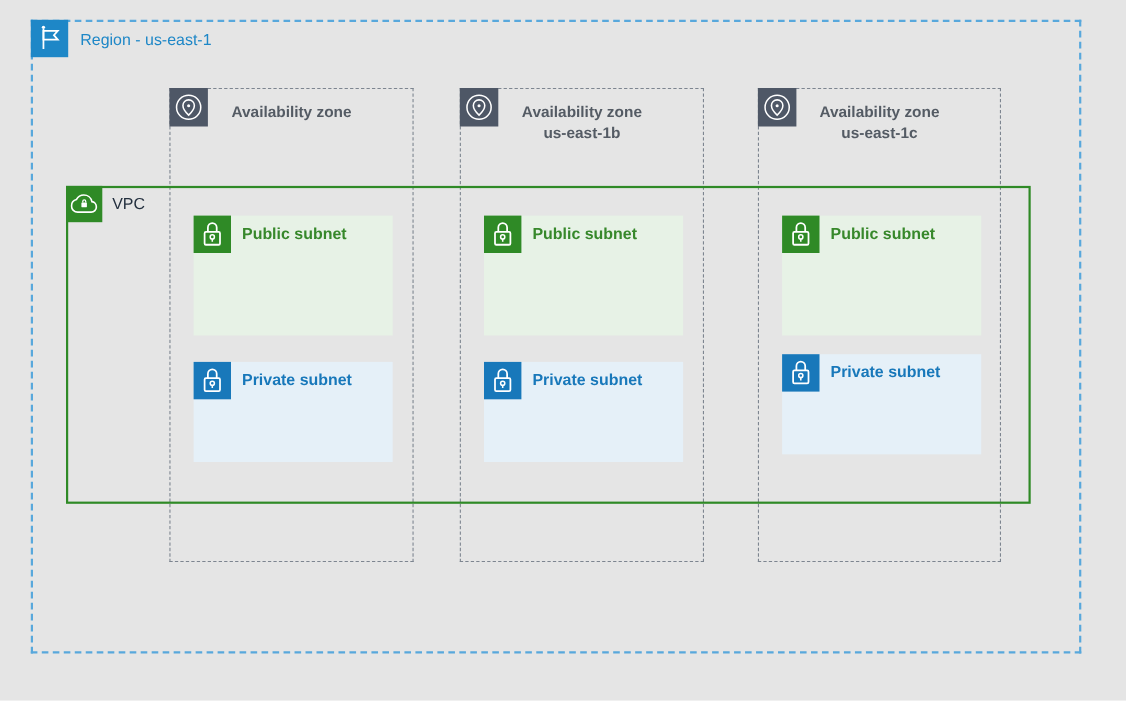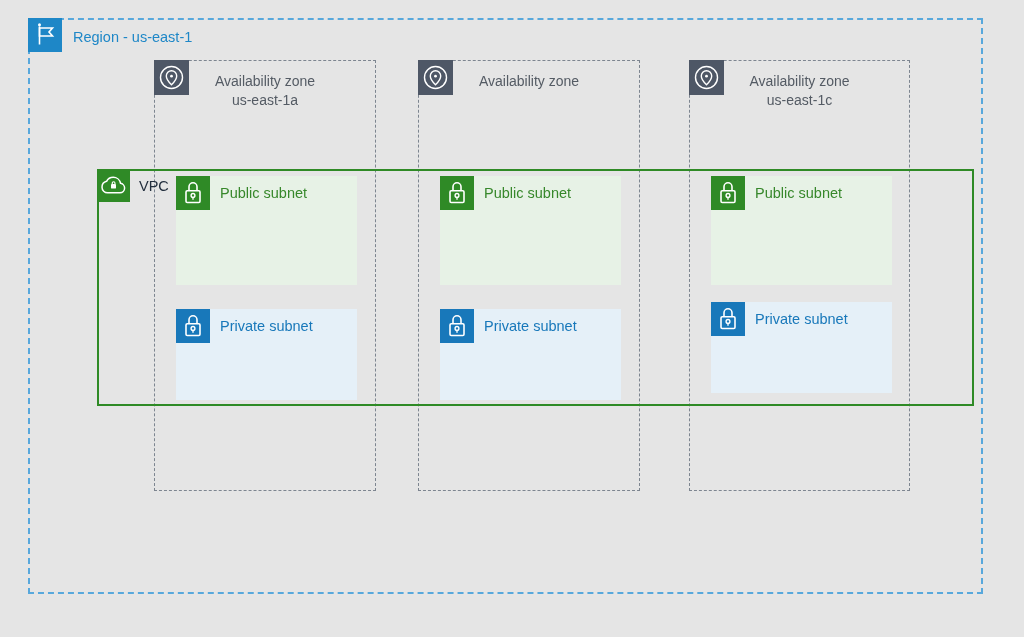--- a/index.html
+++ b/index.html
@@ -13,33 +13,33 @@
   .canvas { position:relative; width:1024px; height:637px; background:#e5e5e5; overflow:hidden; }
 
   
   .region-border { position:absolute; left:28px; top:18px; width:955px; height:576px;
     border:2px dashed var(--region-dash); box-sizing:border-box; }
   .region-icon { position:absolute; left:28px; top:18px; width:34px; height:34px;
     background:var(--region-blue); z-index:6; display:flex; align-items:center; justify-content:center; }
   .region-label { position:absolute; left:73px; top:29px; font-size:14.5px; color:var(--region-blue); z-index:6; }
 
   
-  .az { position:absolute; top:60px; height:431px; border:1.6px dashed var(--az-dash);
-    box-sizing:border-box; z-index:2; }
+  .az { position:absolute; top:80px; height:431px; border:1.6px dashed var(--az-dash);
+    box-sizing:border-box; z-index:2;font-weight:bold; }
   .az1 { left:154px; width:222px; }
   .az2 { left:418px; width:222px; }
   .az3 { left:689px; width:221px; }
   .az-icon { position:absolute; left:-1px; top:-1px; width:35px; height:35px;
     background:var(--az-icon-bg); display:flex; align-items:center; justify-content:center; z-index:4; }
   .az-label { padding-top:11px; text-align:center; color:var(--az-text);
     font-size:14px; line-height:19px; }
 
   
-  .vpc-border { position:absolute; left:60px; top:169px; width:877px; height:237px;
-    border:2px solid var(--vpc-green); box-sizing:border-box; z-index:3;margin-left:37px; }
+  .vpc-border { position:absolute; left:60px; top:169px; width:877px; height:289px;
+    border:2px solid var(--vpc-green); box-sizing:border-box; z-index:3; }
   .vpc-icon { position:absolute; left:-2px; top:-2px; width:33px; height:33px;
     background:var(--vpc-green); display:flex; align-items:center; justify-content:center; }
   .vpc-label { position:absolute; left:40px; top:7px; font-size:14.5px; color:var(--vpc-label); }
 
   
   .subnet { position:absolute; left:21px; width:181px; z-index:3; }
   .subnet.public  { top:115px; height:109px; background:var(--public-bg); }
   .subnet.private { top:248px; height:91px;  background:var(--private-bg);text-align:center; }
   .az3 .subnet.private { top:241px; }
   .subnet-icon { position:absolute; left:0; top:0; width:34px; height:34px;
@@ -70,21 +70,20 @@
   <div class="az az1">
     <div class="az-icon">
       <svg width="35" height="35" viewBox="0 0 35 35" fill="none" stroke="#fff" stroke-width="1.4">
         <circle cx="17.5" cy="17.5" r="11"></circle>
         <path d="M17.5 10.8c-2.9 0-5.2 2.3-5.2 5.2 0 3.9 5.2 8.7 5.2 8.7s5.2-4.8 5.2-8.7c0-2.9-2.3-5.2-5.2-5.2z"></path>
         <circle cx="17.5" cy="16.2" r="1.4" fill="#fff" stroke="none"></circle>
       </svg>
     </div>
     <div class="az-label">
       <div>Availability zone</div>
-      <div>us-east-1a</div>
     </div>
     <div class="subnet public">
       <div class="subnet-icon">
         <svg width="34" height="34" viewBox="0 0 34 34" fill="none" stroke="#fff" stroke-width="1.6">
           <rect x="10" y="14.8" width="14" height="11.7" rx="1.2"></rect>
           <path d="M13 14.8 V10.8 a4 4 0 0 1 8 0 V14.8"></path>
           <circle cx="17" cy="19.4" r="1.9" stroke-width="1.4"></circle>
           <path d="M17 21.3 V23.8" stroke-width="1.4"></path>
         </svg>
       </div>
@@ -106,20 +105,21 @@
   <div class="az az2">
     <div class="az-icon">
       <svg width="35" height="35" viewBox="0 0 35 35" fill="none" stroke="#fff" stroke-width="1.4">
         <circle cx="17.5" cy="17.5" r="11"></circle>
         <path d="M17.5 10.8c-2.9 0-5.2 2.3-5.2 5.2 0 3.9 5.2 8.7 5.2 8.7s5.2-4.8 5.2-8.7c0-2.9-2.3-5.2-5.2-5.2z"></path>
         <circle cx="17.5" cy="16.2" r="1.4" fill="#fff" stroke="none"></circle>
       </svg>
     </div>
     <div class="az-label">
       <div>Availability zone</div>
+      <div>us-east-1b</div>
     </div>
     <div class="subnet public">
       <div class="subnet-icon">
         <svg width="34" height="34" viewBox="0 0 34 34" fill="none" stroke="#fff" stroke-width="1.6">
           <rect x="10" y="14.8" width="14" height="11.7" rx="1.2"></rect>
           <path d="M13 14.8 V10.8 a4 4 0 0 1 8 0 V14.8"></path>
           <circle cx="17" cy="19.4" r="1.9" stroke-width="1.4"></circle>
           <path d="M17 21.3 V23.8" stroke-width="1.4"></path>
         </svg>
       </div>

